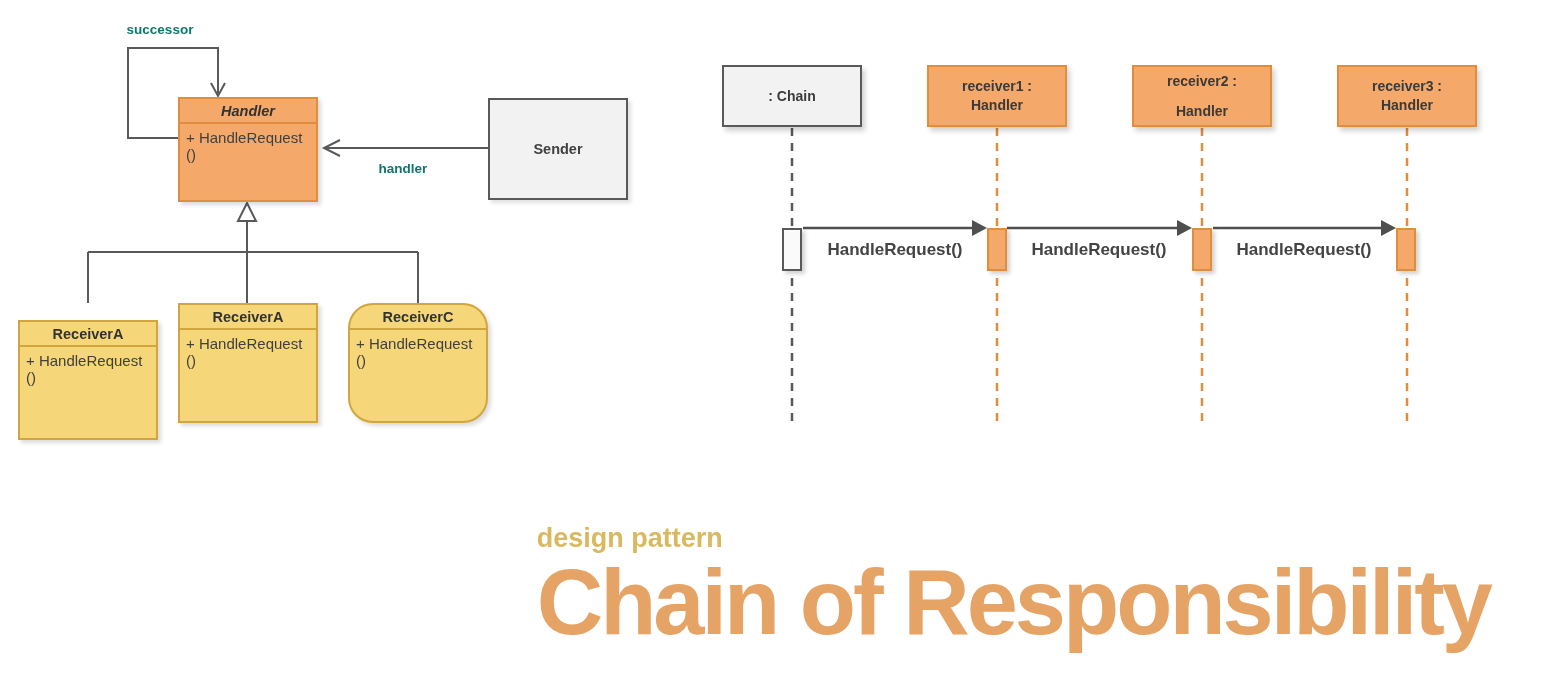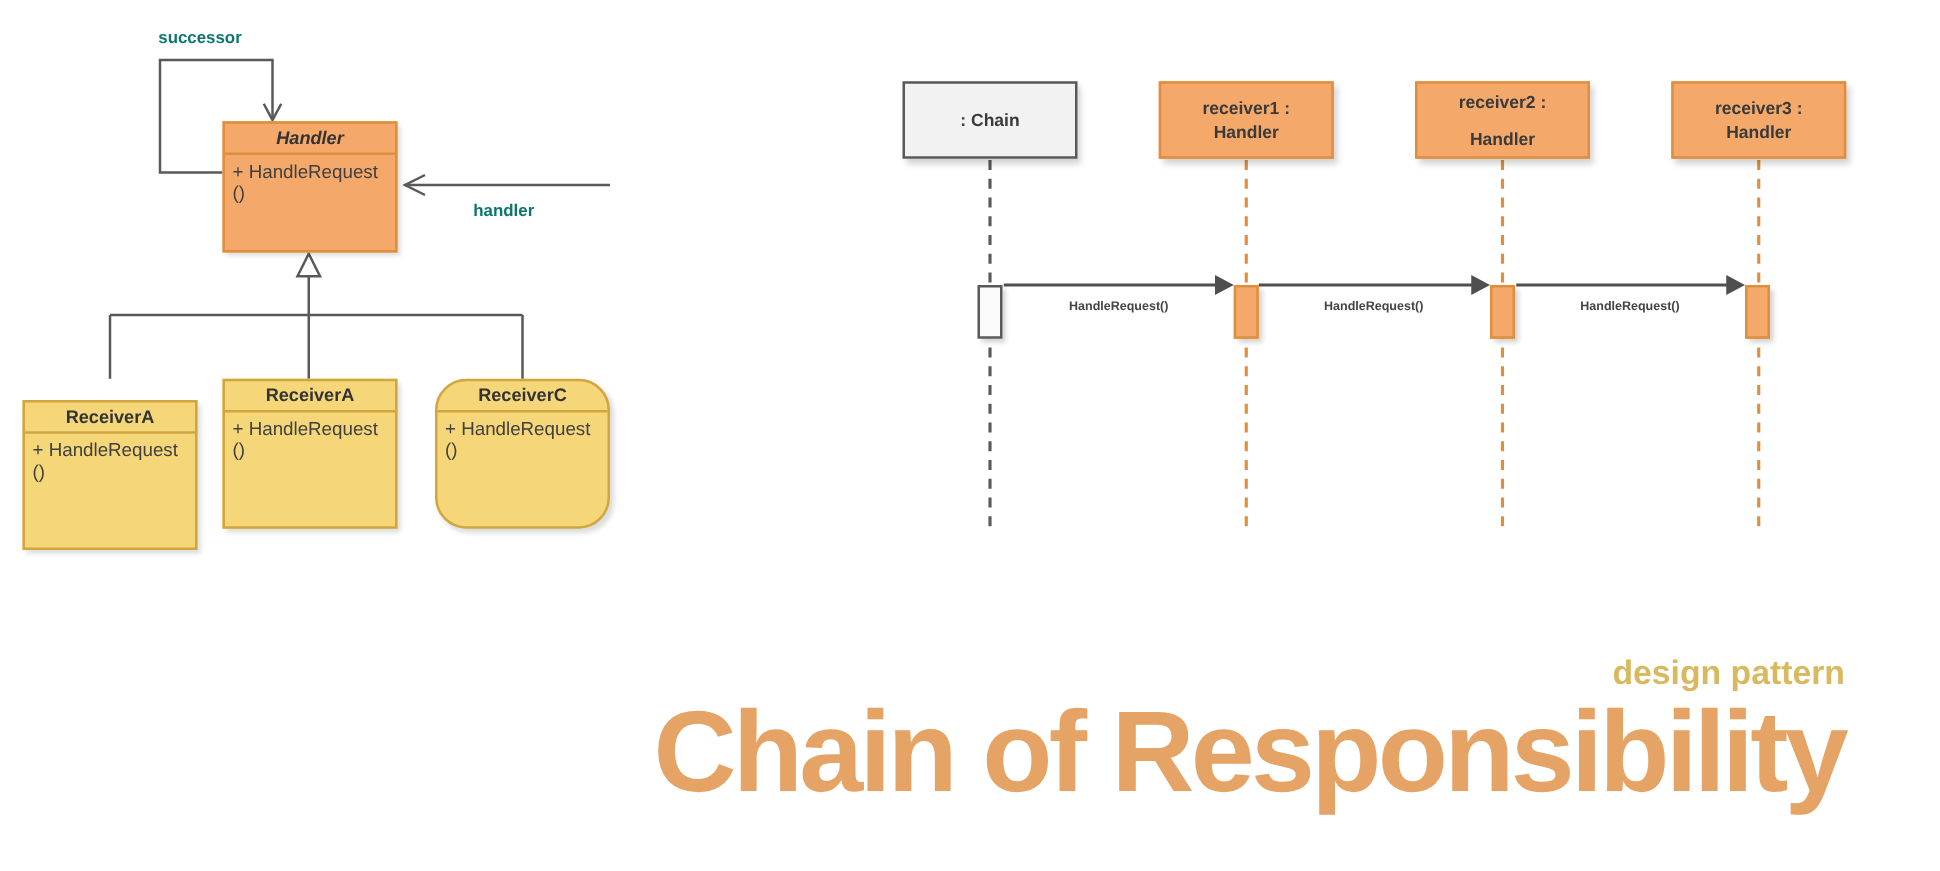--- a/index.html
+++ b/index.html
@@ -11,21 +11,21 @@
   }
   html,body{margin:0;padding:0;background:#fff;}
   .canvas{
     position:relative;width:1552px;height:697px;background:#fff;overflow:hidden;
     font-family:"Liberation Sans","DejaVu Sans",sans-serif;color:var(--text);
   }
   .connector-layer{position:absolute;left:0;top:0;width:1552px;height:697px;}
 
   
   .conn-label{position:absolute;font-weight:bold;font-size:13.5px;color:#0f766e;text-align:center;}
-  .msg-label{position:absolute;font-weight:bold;font-size:10px;color:#444;text-align:center;width:180px;}
+  .msg-label{position:absolute;font-weight:bold;font-size:17px;color:#444;text-align:center;width:180px;}
 
   
   .uml-class{position:absolute;width:140px;box-sizing:border-box;box-shadow:3px 3px 4px rgba(0,0,0,.14);}
   .uml-class .title{font-weight:bold;font-size:14.5px;text-align:center;padding:4px 0 3px 0;color:#333;}
   .uml-class .body{font-size:15px;padding:5px 6px;color:#404040;}
   .handler-box{left:178px;top:97px;height:105px;background:var(--orange-fill);border:2px solid var(--orange-border);}
   .handler-box .title{font-style:italic;border-bottom:2px solid var(--orange-border);}
   .receiver-box{top:303px;height:120px;background:var(--yellow-fill);border:2px solid var(--yellow-border);}
   .receiver-box .title{border-bottom:2px solid var(--yellow-border);}
   .receiver-a{left:18px;margin-top:17px;} .receiver-b{left:178px;} .receiver-c{left:348px;border-radius:25px;}
@@ -41,21 +41,21 @@
   .seq-receiver{background:var(--orange-fill);border:2px solid var(--orange-border);}
   .seq-r1{left:927px;} .seq-r2{left:1132px;gap:11px;} .seq-r3{left:1337px;}
 
   
   .act{position:absolute;top:228px;width:20px;height:43px;box-sizing:border-box;box-shadow:3px 3px 4px rgba(0,0,0,.18);}
   .act-sender{left:782px;background:#fafafa;border:2px solid var(--gray-border);}
   .act-orange{background:var(--orange-fill);border:2px solid var(--orange-border);}
   .act-1{left:987px;} .act-2{left:1192px;} .act-3{left:1396px;}
 
   
-  .title-block{position:absolute;right:76px;top:524px;text-align:right;}
+  .title-block{position:absolute;right:62px;top:524px;}
   .subtitle{font-weight:bold;font-size:27px;color:var(--subtitle-gold);line-height:1.1;}
   .big-title{font-weight:bold;font-size:92px;color:var(--title-orange);letter-spacing:-3px;line-height:1.02;margin-top:2px;white-space:nowrap;}
 </style>
 </head>
 <body>
 
 <div class="canvas">
 
   <svg class="connector-layer" width="1552" height="697" viewBox="0 0 1552 697">
 
@@ -84,20 +84,23 @@
     <polygon points="1381,220 1396,228 1381,236" fill="#4f4f4f"></polygon>
   </svg>
 
   <div class="conn-label" style="left:122px;top:22px;width:76px;">successor</div>
 
   <div class="uml-class handler-box">
     <div class="title">Handler</div>
     <div class="body">+ HandleRequest ()</div>
   </div>
 
+  <div class="sender-box">
+    <span>Sender</span>
+  </div>
 
   <div class="conn-label" style="left:363px;top:161px;width:80px;">handler</div>
 
   <div class="uml-class receiver-box receiver-a">
     <div class="title">ReceiverA</div>
     <div class="body">+ HandleRequest ()</div>
   </div>
   <div class="uml-class receiver-box receiver-b">
     <div class="title">ReceiverA</div>
     <div class="body">+ HandleRequest ()</div>

